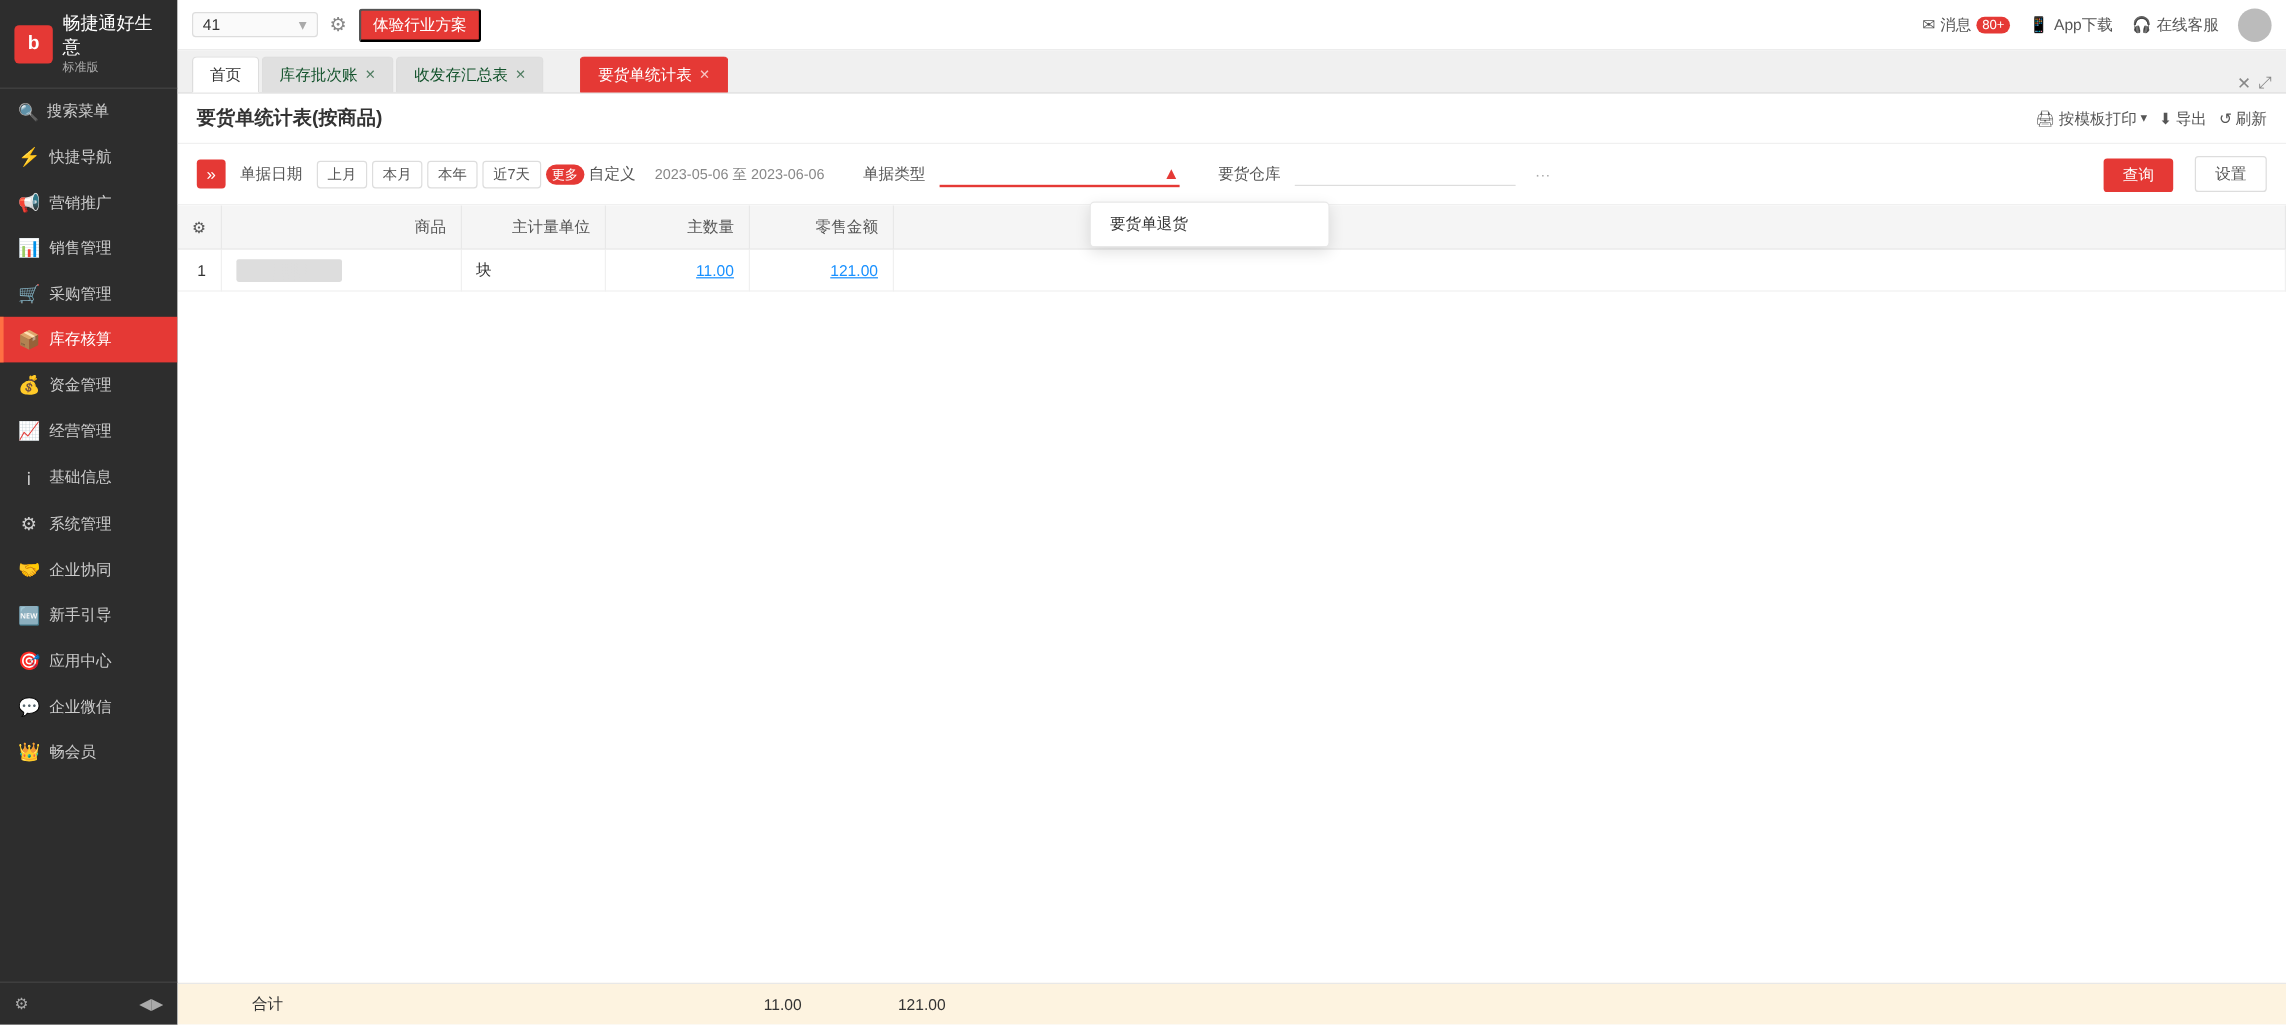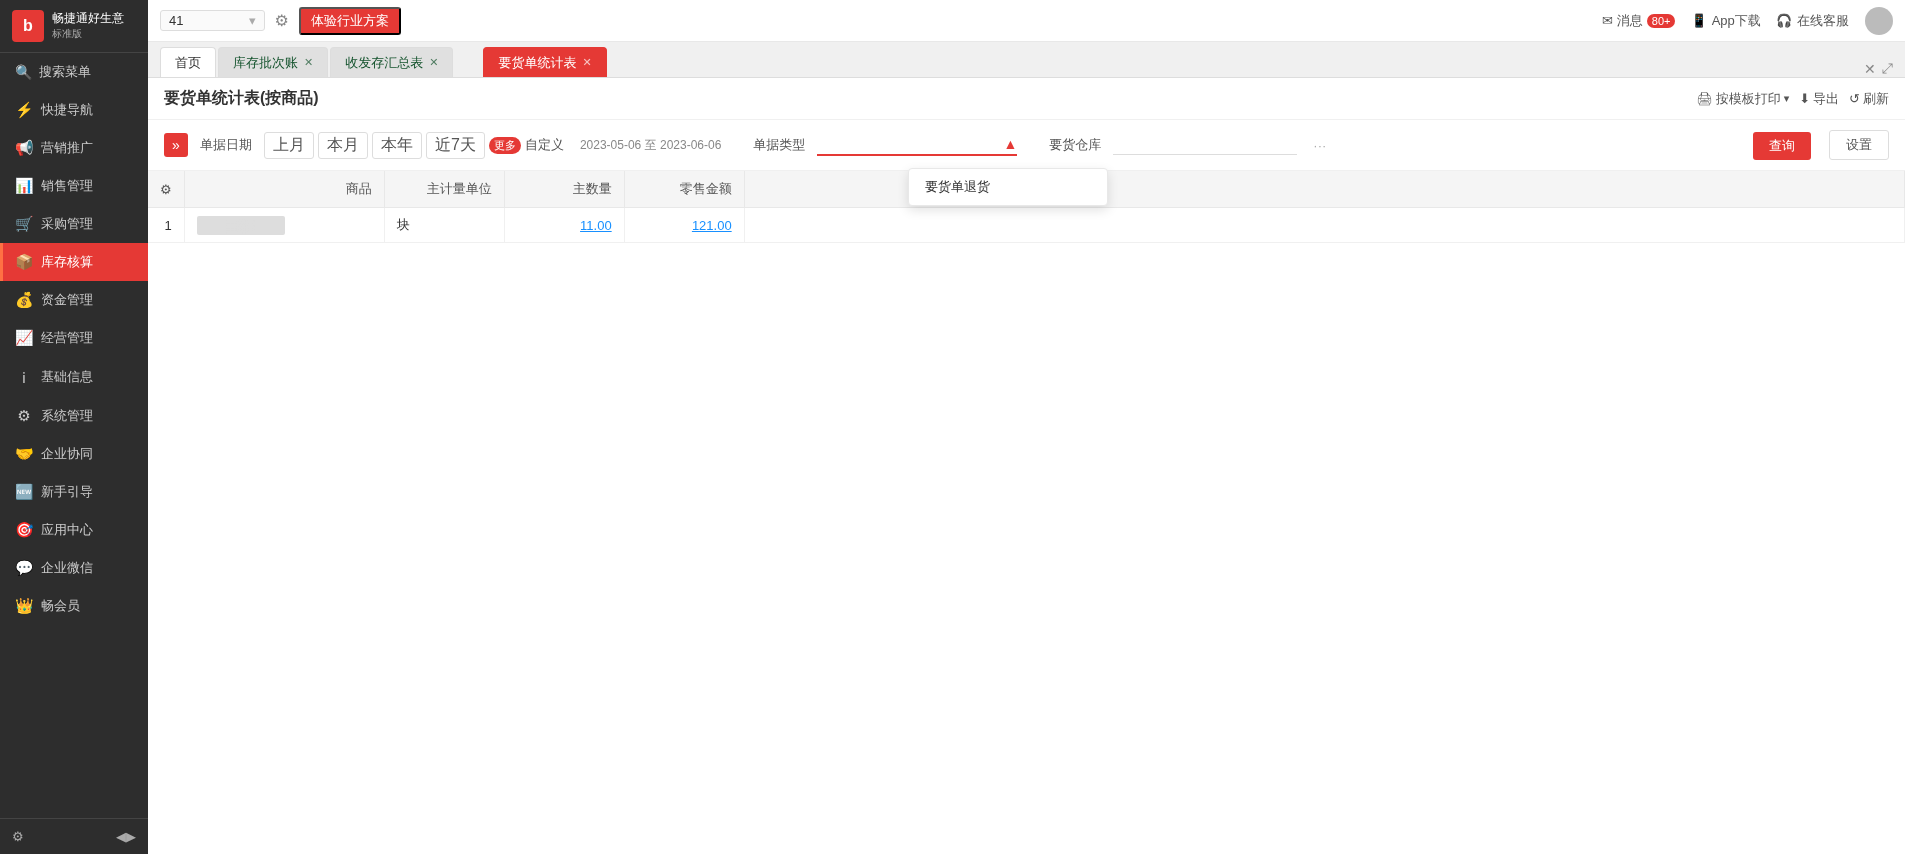--- a/index.html
+++ b/index.html
@@ -2,21 +2,21 @@
 <html><head>
   <meta charset="utf-8">
   <style>
     * { box-sizing: border-box; margin: 0; padding: 0; }
     body { font-family: "Microsoft YaHei", "PingFang SC", sans-serif; font-size: 13px; background: #f5f5f5; display: flex; height: 854px; overflow: hidden; }
 
     
     .sidebar { width: 148px; background: #2d2d2d; color: #ccc; display: flex; flex-direction: column; height: 100%; flex-shrink: 0; }
     .sidebar-logo { display: flex; align-items: center; padding: 10px 12px; border-bottom: 1px solid #444; }
     .sidebar-logo-icon { width: 32px; height: 32px; background: #e53935; border-radius: 4px; display: flex; align-items: center; justify-content: center; color: white; font-size: 16px; font-weight: bold; margin-right: 8px; flex-shrink: 0; }
-    .sidebar-logo-text { font-size: 12px; color: #fff; line-height: 1.3; }
+    .sidebar-logo-text { font-size: 15px; color: #fff; line-height: 1.3; }
     .sidebar-logo-sub { font-size: 10px; color: #aaa; }
     .sidebar-search { display: flex; align-items: center; padding: 8px 12px; cursor: pointer; color: #ccc; font-size: 13px; }
     .sidebar-search span.icon { margin-right: 6px; font-size: 14px; }
     .sidebar-item { display: flex; align-items: center; padding: 10px 12px; cursor: pointer; color: #ccc; font-size: 13px; border-left: 3px solid transparent; }
     .sidebar-item.active { background: #e53935; color: #fff; border-left-color: #ff7043; }
     .sidebar-item .icon { margin-right: 8px; font-size: 15px; width: 18px; text-align: center; }
     .sidebar-scroll { flex: 1; overflow-y: auto; }
     .sidebar-scroll::-webkit-scrollbar { width: 4px; }
     .sidebar-scroll::-webkit-scrollbar-thumb { background: #555; border-radius: 2px; }
     .sidebar-footer { padding: 10px 12px; border-top: 1px solid #444; display: flex; align-items: center; justify-content: space-between; }
@@ -49,21 +49,21 @@
     .page-header { padding: 10px 16px; display: flex; align-items: center; justify-content: space-between; background: #fff; border-bottom: 1px solid #f0f0f0; }
     .page-title { font-size: 16px; font-weight: 600; color: #333; }
     .page-header-actions { display: flex; align-items: center; gap: 10px; color: #555; font-size: 13px; }
     .page-header-actions span { cursor: pointer; display: flex; align-items: center; gap: 3px; }
 
     
     .filter-bar { padding: 10px 16px; background: #fff; border-bottom: 1px solid #f0f0f0; display: flex; align-items: center; gap: 12px; flex-wrap: wrap; position: relative; }
     .filter-expand-btn { width: 24px; height: 24px; background: #e53935; color: #fff; border-radius: 3px; display: flex; align-items: center; justify-content: center; cursor: pointer; font-size: 14px; flex-shrink: 0; }
     .filter-label { color: #555; font-size: 13px; white-space: nowrap; }
     .filter-date-btns { display: flex; align-items: center; gap: 4px; }
-    .filter-date-btn { padding: 2px 8px; border: 1px solid #ddd; border-radius: 3px; cursor: pointer; font-size: 16px; color: #555; background: #fff; }
+    .filter-date-btn { padding: 2px 8px; border: 1px solid #ddd; border-radius: 3px; cursor: pointer; font-size: 12px; color: #555; background: #fff; }
     .filter-date-badge { background: #e53935; color: #fff; border-radius: 10px; padding: 1px 5px; font-size: 11px; }
     .filter-date-custom { color: #555; font-size: 13px; cursor: pointer; }
     .filter-date-range { color: #888; font-size: 12px; margin-left: 4px; }
     .filter-type-label { color: #555; font-size: 13px; white-space: nowrap; margin-left: 20px; }
     .filter-type-input-wrap { position: relative; display: flex; align-items: center; border-bottom: 2px solid #e53935; min-width: 200px; }
     .filter-type-input { border: none; outline: none; font-size: 13px; padding: 2px 4px; color: #333; background: transparent; flex: 1; }
     .filter-type-arrow { color: #e53935; cursor: pointer; font-size: 14px; }
     .filter-warehouse-label { color: #555; font-size: 13px; white-space: nowrap; margin-left: 20px; }
     .filter-warehouse-input { border: none; border-bottom: 1px solid #ddd; outline: none; font-size: 13px; padding: 2px 4px; min-width: 100px; background: transparent; }
     .filter-dots { color: #aaa; cursor: pointer; margin-left: 4px; }
@@ -305,15 +305,22 @@
             </td>
             <td>块</td>
             <td class="td-num td-link">11.00</td>
             <td class="td-num td-link">121.00</td>
             <td></td>
           </tr>
         </tbody>
       </table>
     </div>
 
+    <div class="table-footer">
+      <div style="width:50px;"></div>
+      <div style="width:230px;">合计</div>
+      <div style="width:120px;"></div>
+      <div style="width:120px;text-align:right;padding-right:12px;">11.00</div>
+      <div style="width:120px;text-align:right;padding-right:12px;">121.00</div>
+    </div>
 
   </div>
 </div>
 
 </body></html>

